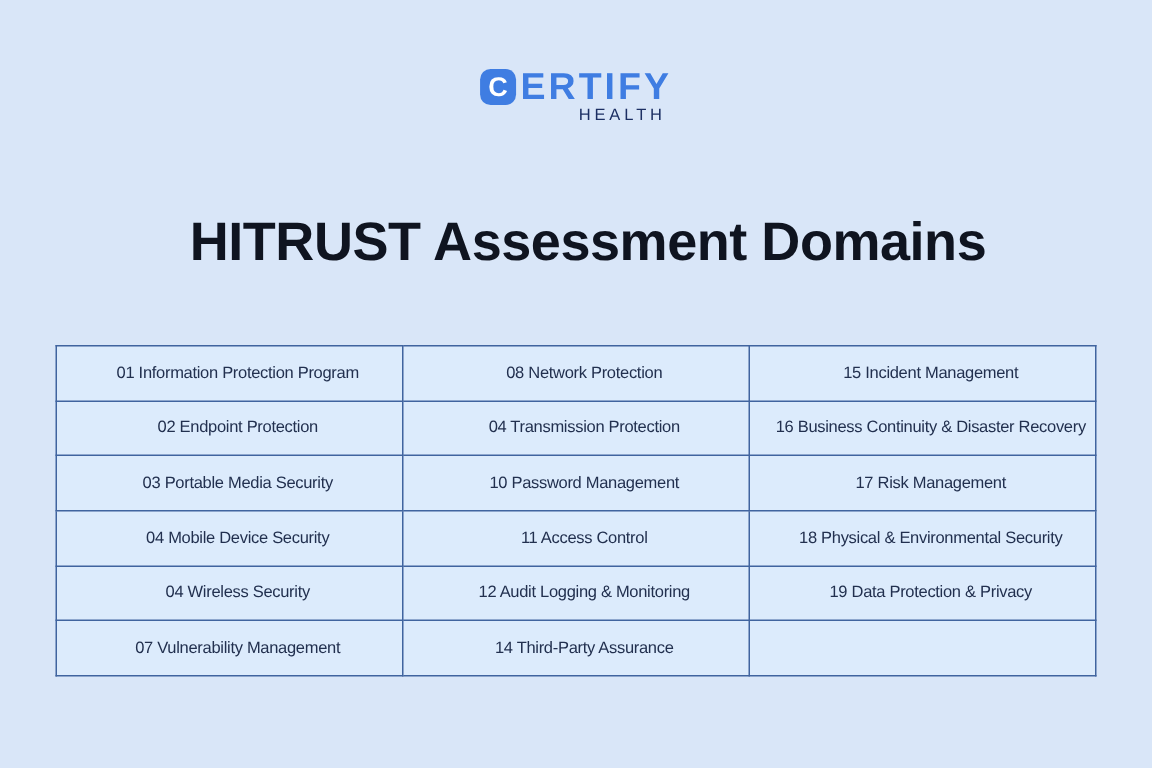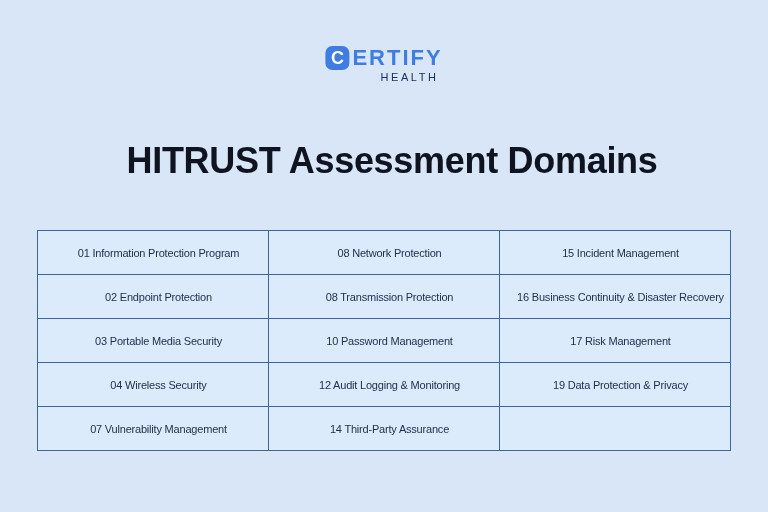--- a/index.html
+++ b/index.html
@@ -19,21 +19,21 @@
     font-family:"Liberation Sans", sans-serif;
   }
   .logo{position:absolute;top:46px;left:50%;transform:translateX(-50%);}
   .logo-row{display:flex;align-items:center;gap:3px;}
   .logo-badge{
     width:24px;height:24px;background:var(--logo-blue);border-radius:7px;
     color:#ffffff;font-size:18px;font-weight:700;
     display:flex;align-items:center;justify-content:center;
   }
   .logo-word{
-    color:var(--logo-blue);font-size:22px;font-weight:600;
+    color:var(--logo-blue);font-size:25px;font-weight:600;
     letter-spacing:2px;line-height:24px;
   }
   .logo-sub{
     text-align:right;padding-right:4px;margin-top:1px;
     color:var(--logo-navy);font-size:11px;font-weight:400;letter-spacing:2.6px;
   }
   .title{
     position:absolute;top:132px;left:0;width:100%;margin:8px;
     text-align:center;font-size:36px;font-weight:800;letter-spacing:-0.3px;
     color:var(--title-text);
@@ -66,27 +66,32 @@
 
 <table class="domains">
   <tbody>
       <tr>
         <td>01 Information Protection Program</td>
         <td>08 Network Protection</td>
         <td>15 Incident Management</td>
       </tr>
       <tr>
         <td>02 Endpoint Protection</td>
-        <td>08 Transmission Protection</td>
+        <td>04 Transmission Protection</td>
         <td>16 Business Continuity &amp; Disaster Recovery</td>
       </tr>
       <tr>
         <td>03 Portable Media Security</td>
         <td>10 Password Management</td>
         <td>17 Risk Management</td>
+      </tr>
+      <tr>
+        <td>04 Mobile Device Security</td>
+        <td>11 Access Control</td>
+        <td>18 Physical &amp; Environmental Security</td>
       </tr>
       <tr>
         <td>04 Wireless Security</td>
         <td>12 Audit Logging &amp; Monitoring</td>
         <td>19 Data Protection &amp; Privacy</td>
       </tr>
       <tr>
         <td>07 Vulnerability Management</td>
         <td>14 Third-Party Assurance</td>
         <td></td>

